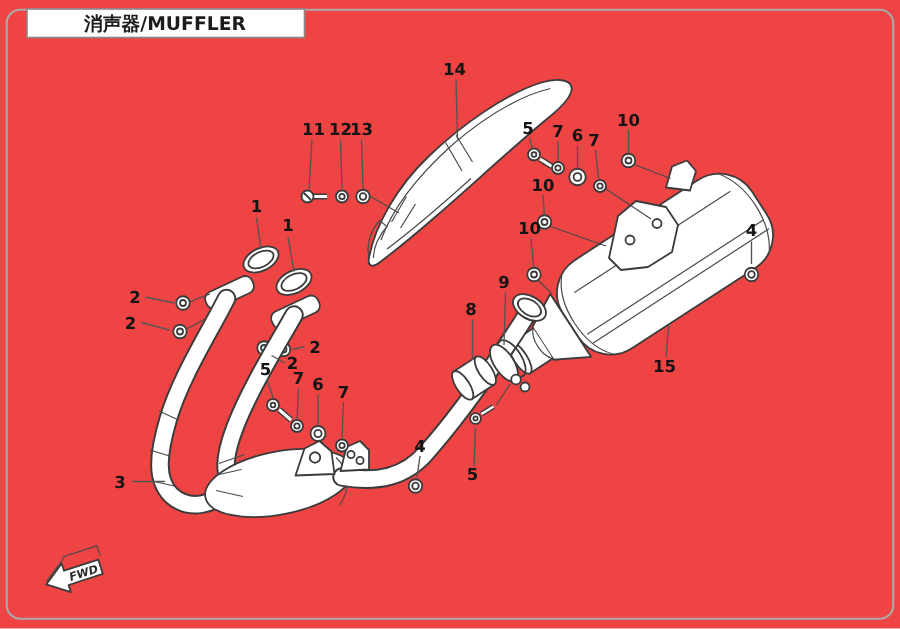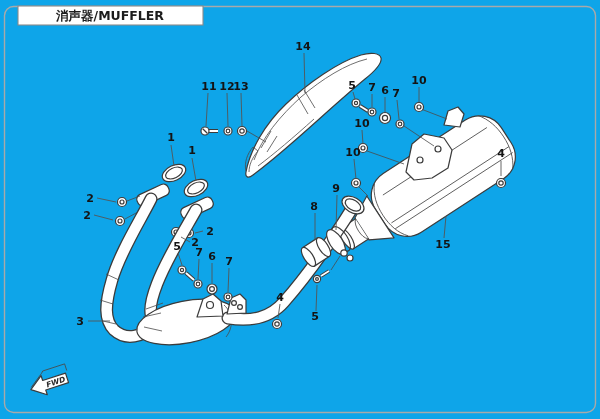--- a/index.html
+++ b/index.html
@@ -1,19 +1,19 @@
 <!DOCTYPE html>
 <html><head>
 <meta charset="utf-8">
 <style>
   html,body{margin:0;padding:0;background:#ffffff;}
   .page{
     position:relative;
     width:600px;height:419px;
-    background:#0ea5e9;
+    background:#ef4444;
     font-family:"DejaVu Sans","Liberation Sans",sans-serif;
     overflow:hidden;
   }
   svg{display:block;}
   .border-rect{fill:none;stroke:#a9a9a9;stroke-width:1.4;}
   .title-rect{fill:#ffffff;stroke:#8a8a8a;stroke-width:1.1;}
   .title-text{font-size:12.5px;font-weight:bold;fill:#1c1c1c;text-anchor:middle;}
   .part{stroke:#3b3b3b;stroke-width:1.2;fill:none;stroke-linejoin:round;stroke-linecap:round;}
   .part-fill{stroke:#3b3b3b;stroke-width:1.2;fill:#ffffff;stroke-linejoin:round;}
   .thin{stroke:#4a4a4a;stroke-width:0.8;fill:none;}

